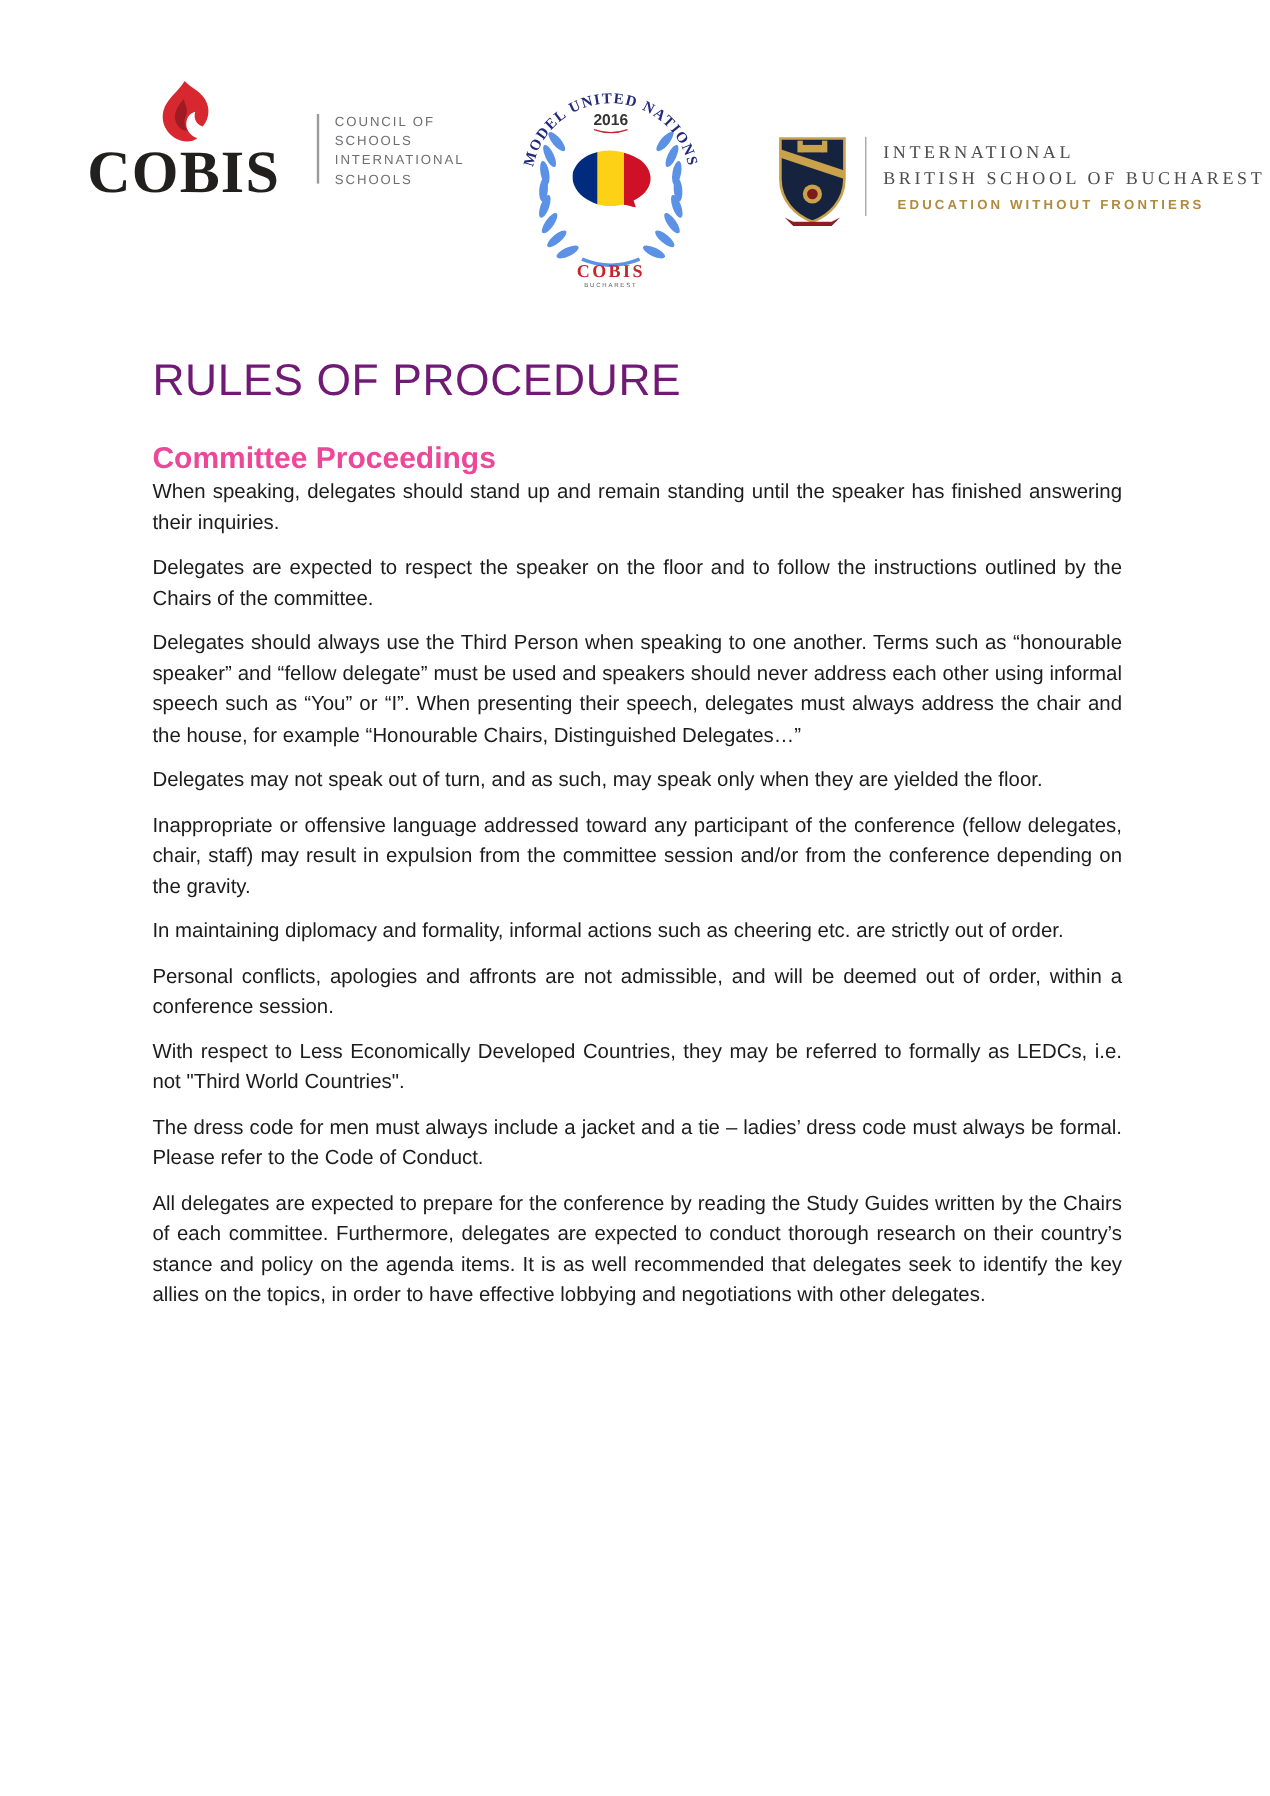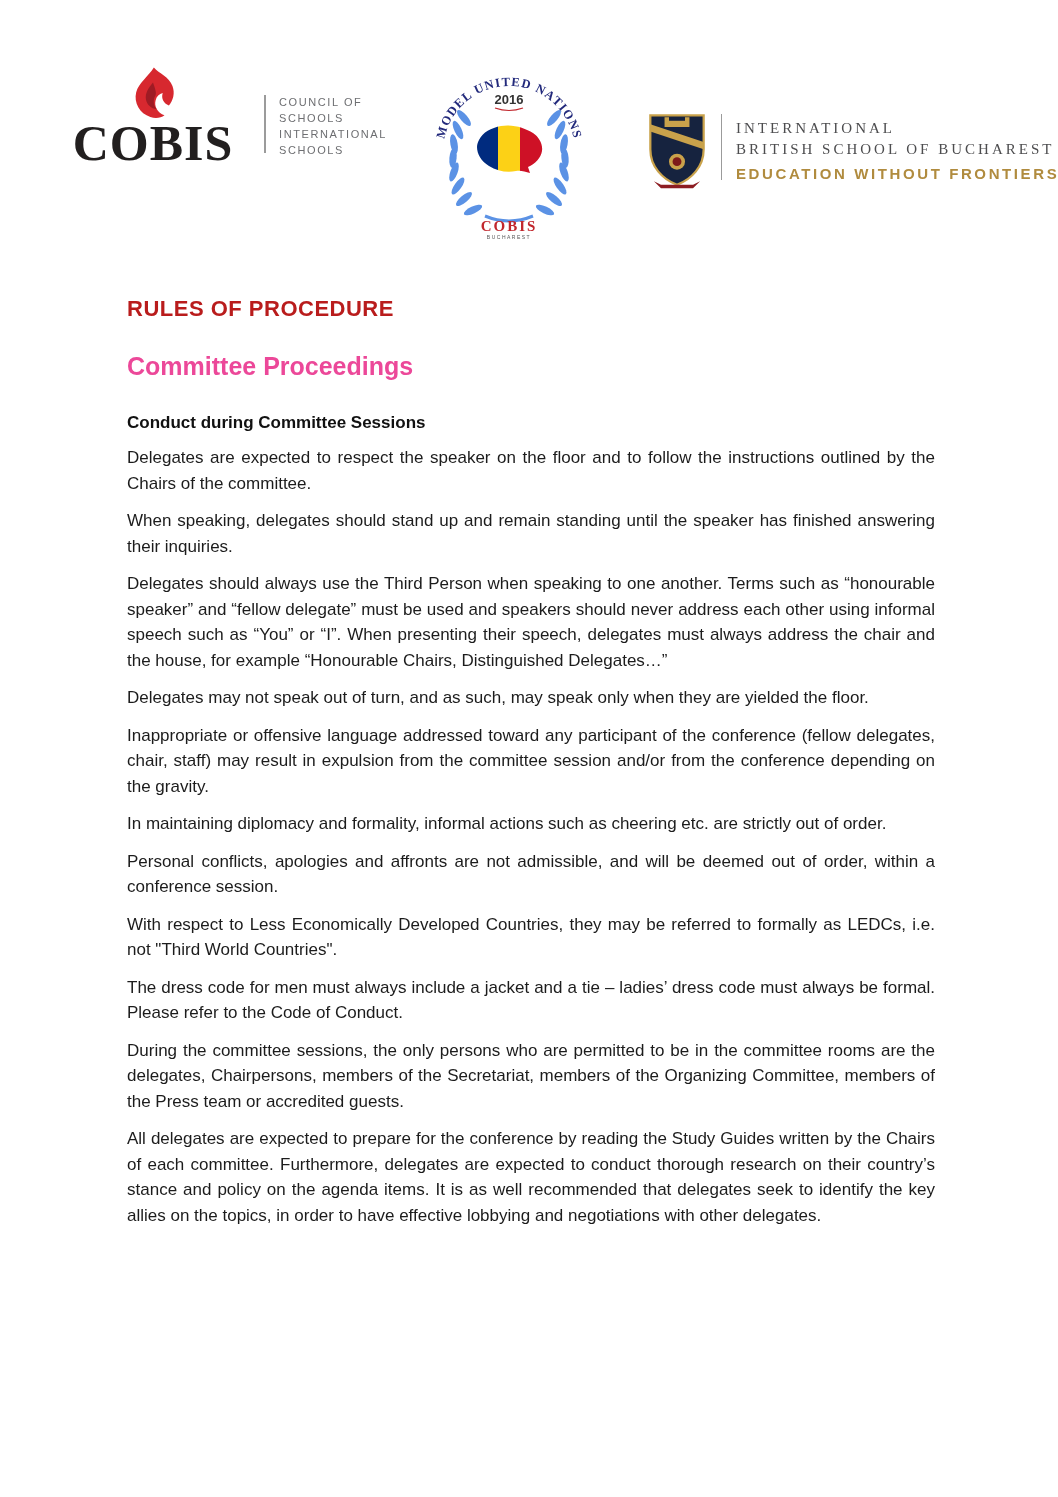--- a/index.html
+++ b/index.html
@@ -35,28 +35,29 @@
   .ibsb { position:absolute; left:645px; top:110px; display:flex; align-items:flex-start; }
   .ibsb-divider { width:1px; height:66px; background:#9b9b9b; margin:4px 14px 0 12px; }
   .ibsb-text { padding-top:8px; }
   .ibsb-line {
     font-family:"Liberation Serif", serif;
     font-size:15px; letter-spacing:3px; color:#4d4d4f; line-height:1.4;
     white-space:nowrap;
   }
   .ibsb-motto {
     margin-top:5px;
-    font-size:15px; letter-spacing:2.6px; color:#b08b3e; font-weight:bold;
+    font-size:11px; letter-spacing:2.6px; color:#b08b3e; font-weight:bold;
     white-space:nowrap;
+    margin-left:12px;
   }
 
   
   .content { margin:0 123px 0 127px; }
   .doc-title {
-    font-size:22px; font-weight:bold; color:#b91c1c;
+    font-size:37px; font-weight:normal; color:#701a75;
     margin:44px 0 0 0; letter-spacing:0.5px;
   }
   .doc-subtitle {
     font-size:25px; font-weight:bold; color:#ec4899;
     margin:30px 0 0 0;
   }
   .section-heading {
     font-size:17px; font-weight:bold; color:#111;
     margin:32px 0 12px 0;
   }
@@ -151,26 +152,24 @@
       <div class="ibsb-line">BRITISH SCHOOL OF BUCHAREST</div>
       <div class="ibsb-motto">EDUCATION WITHOUT FRONTIERS</div>
     </div>
   </div>
 </div>
 
 <main class="content">
   <h1 class="doc-title">RULES OF PROCEDURE</h1>
   <h2 class="doc-subtitle">Committee Proceedings</h2>
 
-  <h3 class="section-heading">Conduct during Committee Sessions</h3>
+  <p class="para">When speaking, delegates should stand up and remain standing until the speaker has finished answering their inquiries.</p>
   <p class="para">Delegates are expected to respect the speaker on the floor and to follow the instructions outlined by the Chairs of the committee.</p>
-  <p class="para">When speaking, delegates should stand up and remain standing until the speaker has finished answering their inquiries.</p>
   <p class="para">Delegates should always use the Third Person when speaking to one another. Terms such as “honourable speaker” and “fellow delegate” must be used and speakers should never address each other using informal speech such as “You” or “I”. When presenting their speech, delegates must always address the chair and the house, for example “Honourable Chairs, Distinguished Delegates…”</p>
   <p class="para">Delegates may not speak out of turn, and as such, may speak only when they are yielded the floor.</p>
   <p class="para">Inappropriate or offensive language addressed toward any participant of the conference (fellow delegates, chair, staff) may result in expulsion from the committee session and/or from the conference depending on the gravity.</p>
   <p class="para">In maintaining diplomacy and formality, informal actions such as cheering etc. are strictly out of order.</p>
   <p class="para">Personal conflicts, apologies and affronts are not admissible, and will be deemed out of order, within a conference session.</p>
   <p class="para">With respect to Less Economically Developed Countries, they may be referred to formally as LEDCs, i.e. not "Third World Countries".</p>
   <p class="para">The dress code for men must always include a jacket and a tie – ladies’ dress code must always be formal. Please refer to the Code of Conduct.</p>
-  <p class="para">During the committee sessions, the only persons who are permitted to be in the committee rooms are the delegates, Chairpersons, members of the Secretariat, members of the Organizing Committee, members of the Press team or accredited guests.</p>
 
   <p class="para">All delegates are expected to prepare for the conference by reading the Study Guides written by the Chairs of each committee. Furthermore, delegates are expected to conduct thorough research on their country’s stance and policy on the agenda items. It is as well recommended that delegates seek to identify the key allies on the topics, in order to have effective lobbying and negotiations with other delegates.</p>
 </main>
 
 </body></html>

